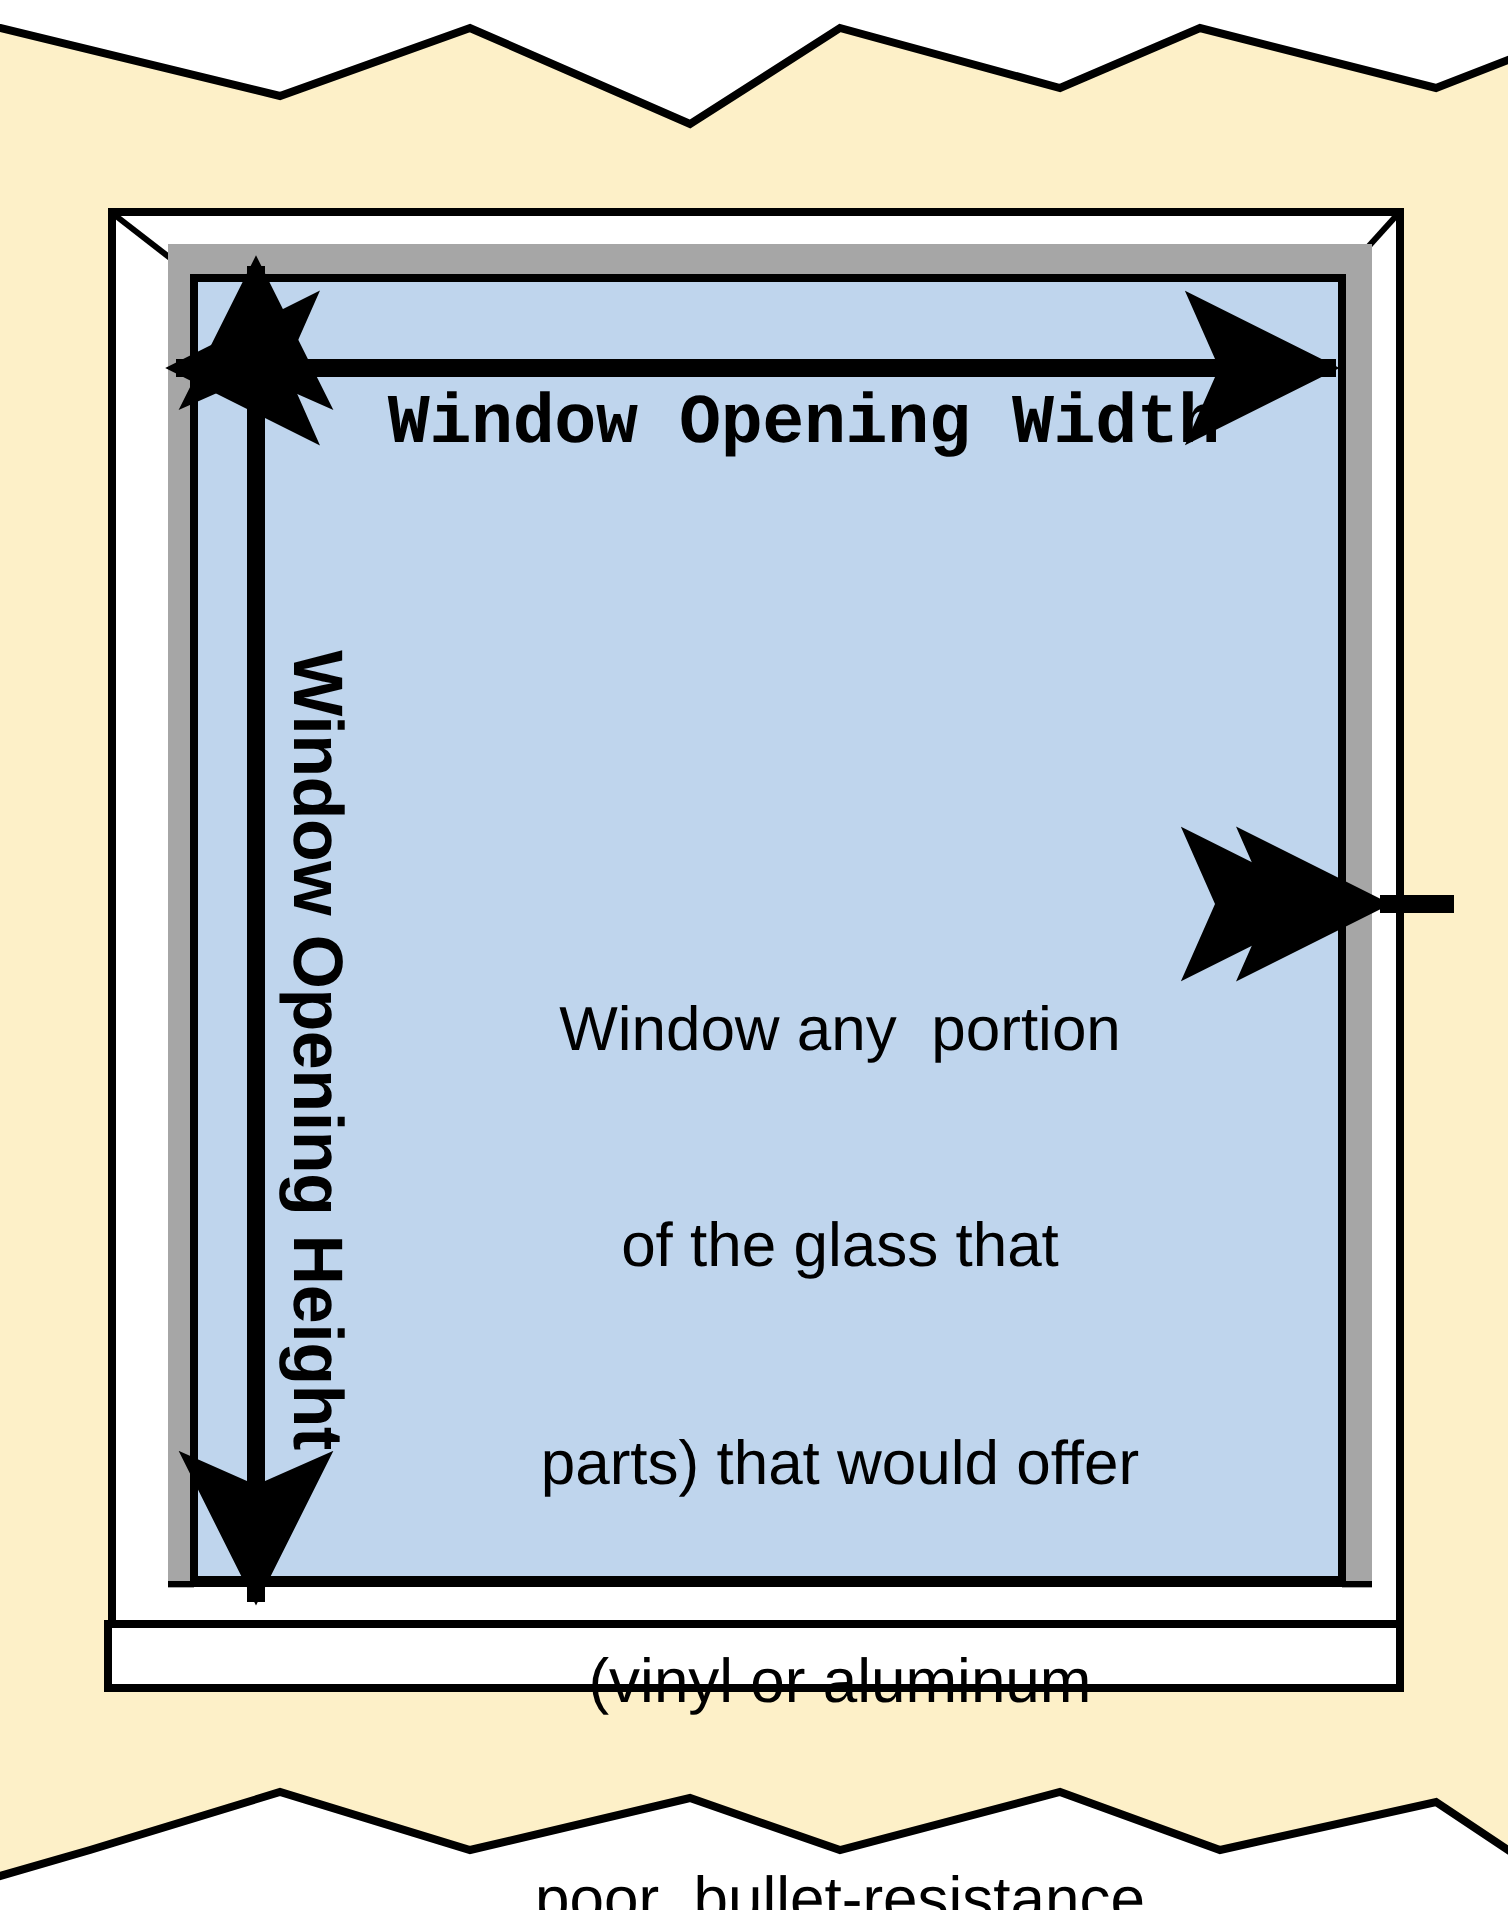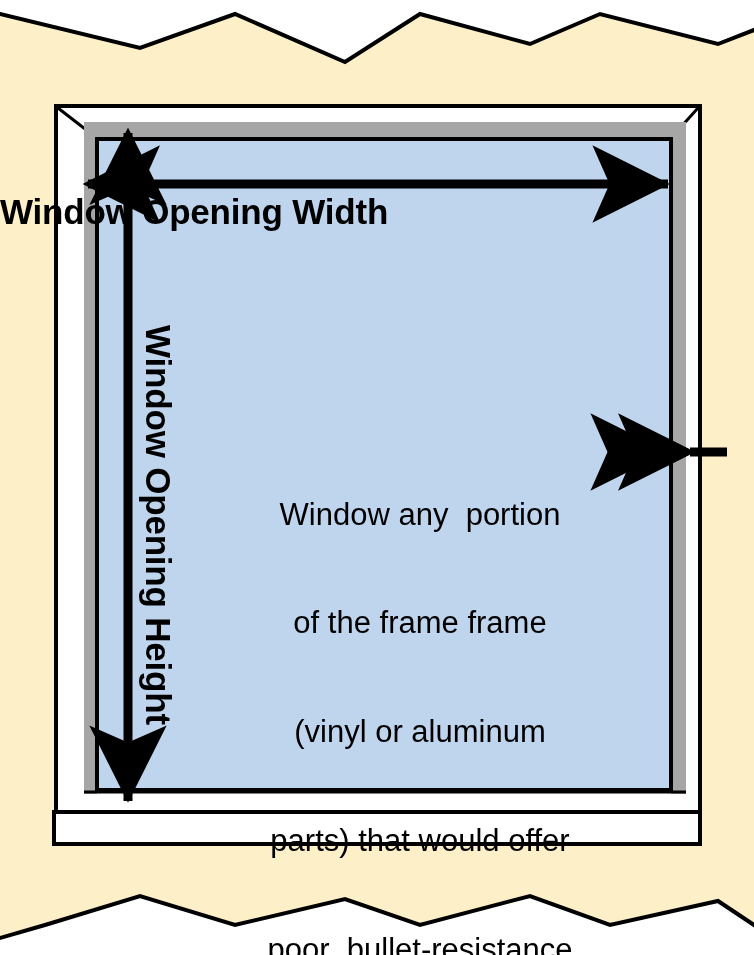--- a/index.html
+++ b/index.html
@@ -29,23 +29,24 @@
     position: absolute;
     color: #000000;
     font-weight: 700;
     white-space: pre;
     pointer-events: none;
   }
   #width-label {
     left: 0;
     top: 192px;
     width: 610px;
-    text-align: left;
+    text-align: right;
     font-size: 35px;
     letter-spacing: -0.2px;
+    font-family: Liberation Mono, monospace;
   }
   #height-label {
     left: 0px;
     top: 0px;
     width: 520px;
     text-align: center;
     font-size: 35px;
     transform-origin: 0 0;
     transform: translate(178px, 265px) rotate(90deg);
     letter-spacing: -0.2px;
@@ -118,20 +119,20 @@
       <line x1="727" y1="452" x2="690" y2="452" stroke="#000000" stroke-width="9" marker-end="url(#ah-l)"></line>
     </g>
   </svg>
 
   <div class="txt" id="width-label">Window Opening Width</div>
 
   <div class="txt" id="height-label">Window Opening Height</div>
 
   <div class="txt" id="note-block">
     <span class="ln">Window any  portion</span>
-    <span class="ln">of the frame frame</span>
+    <span class="ln">of the glass that</span>
+    <span class="ln">parts) that would offer</span>
     <span class="ln">(vinyl or aluminum</span>
-    <span class="ln">parts) that would offer</span>
     <span class="ln">poor  bullet-resistance</span>
     
   </div>
 
 </div>
 
 </body></html>

